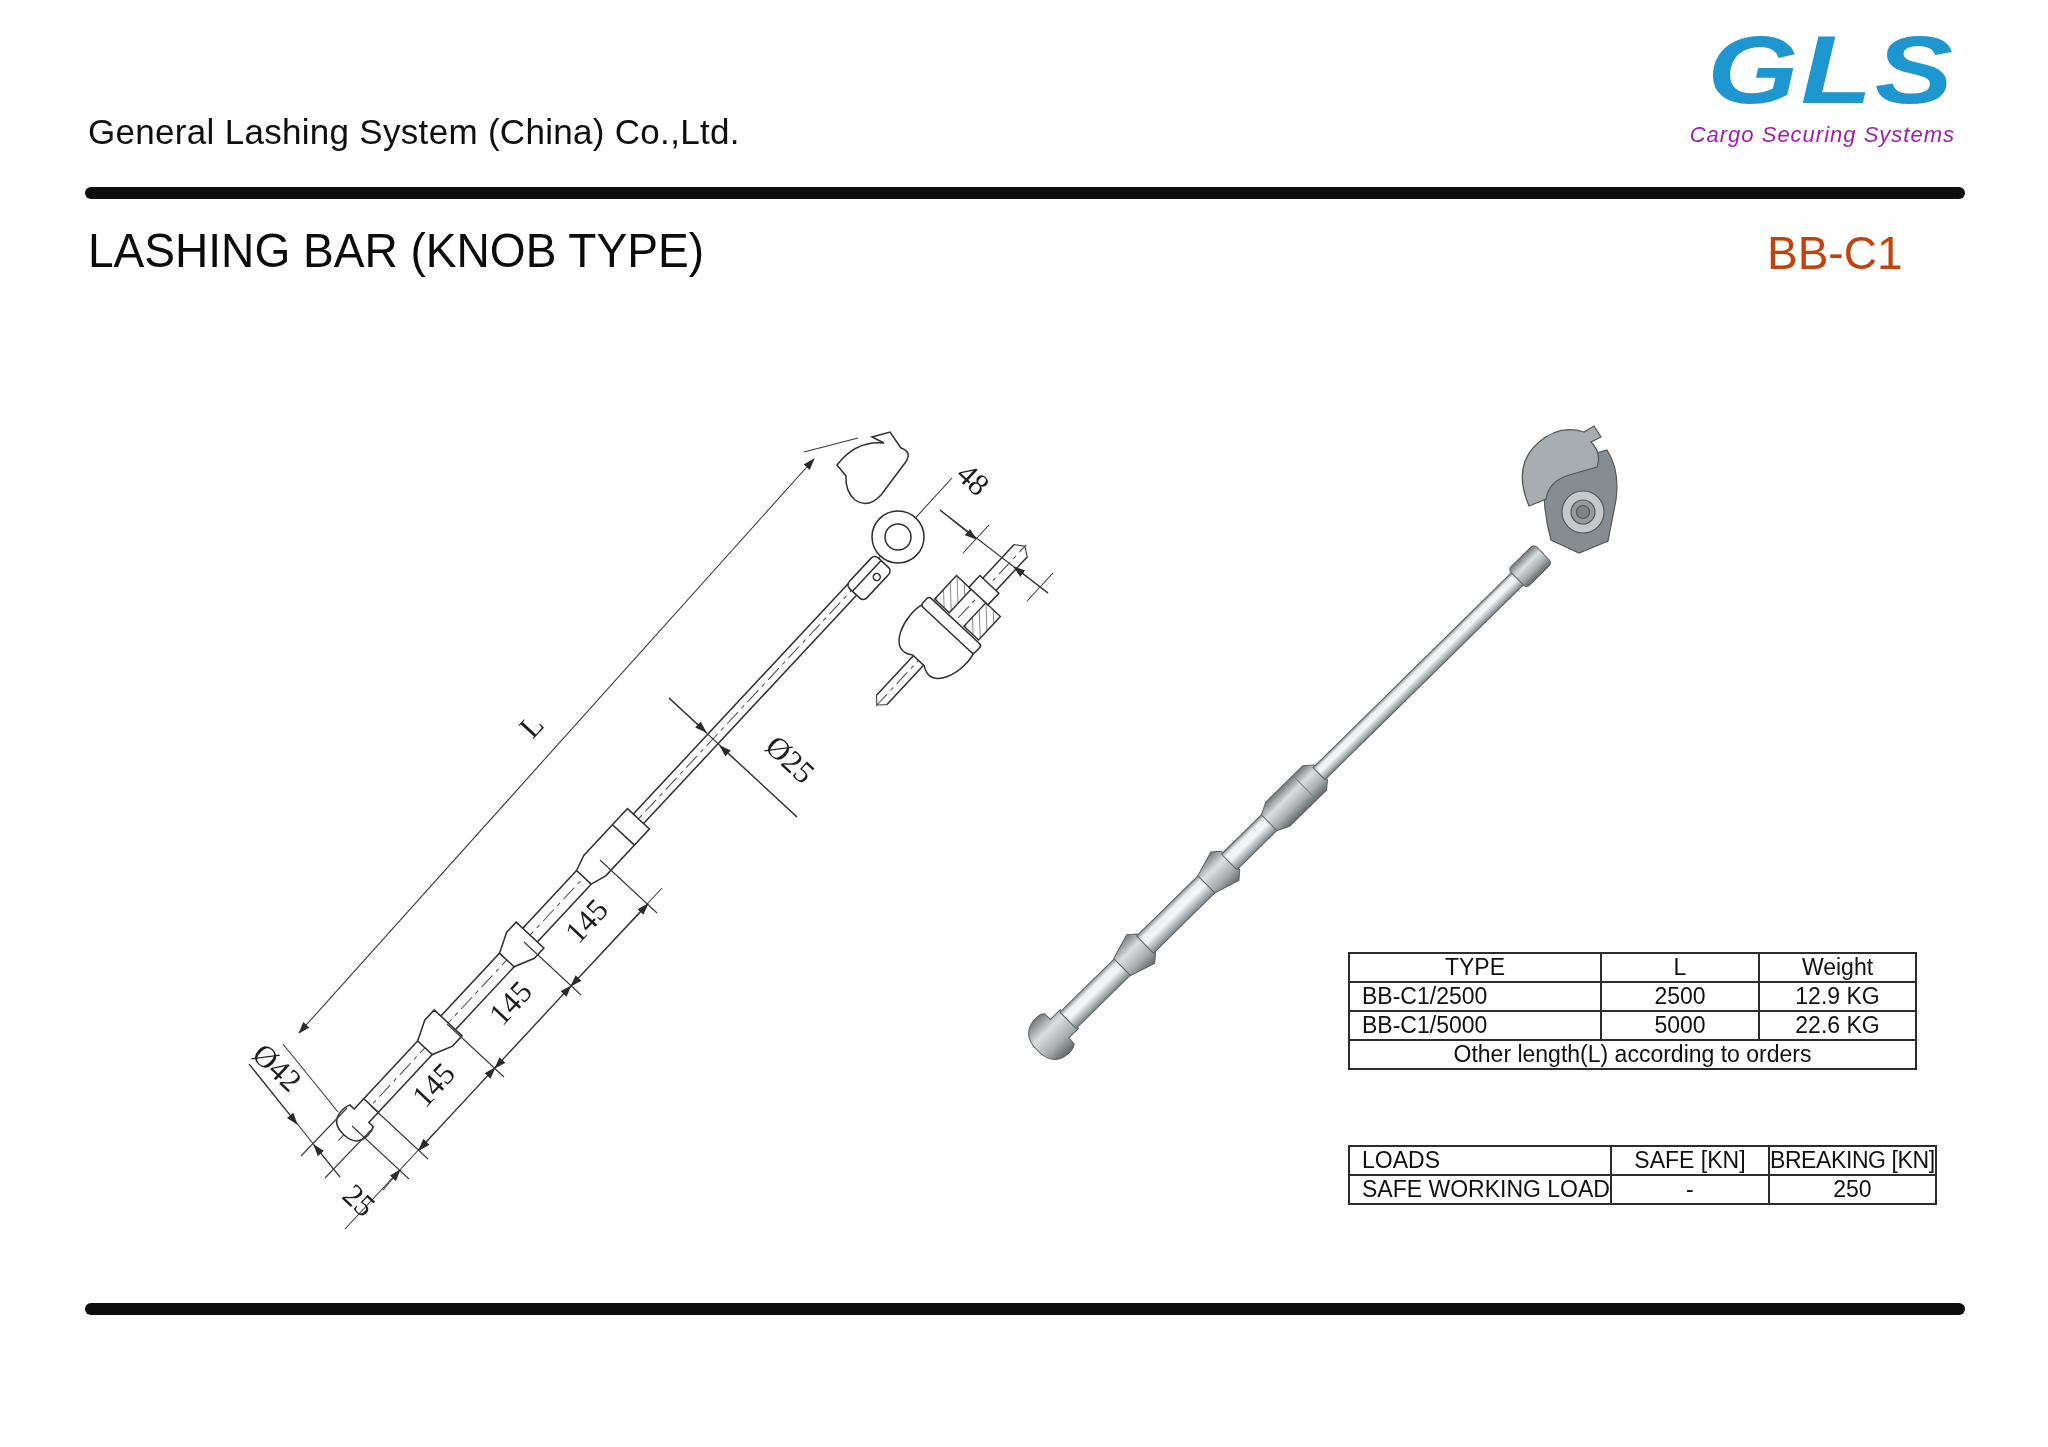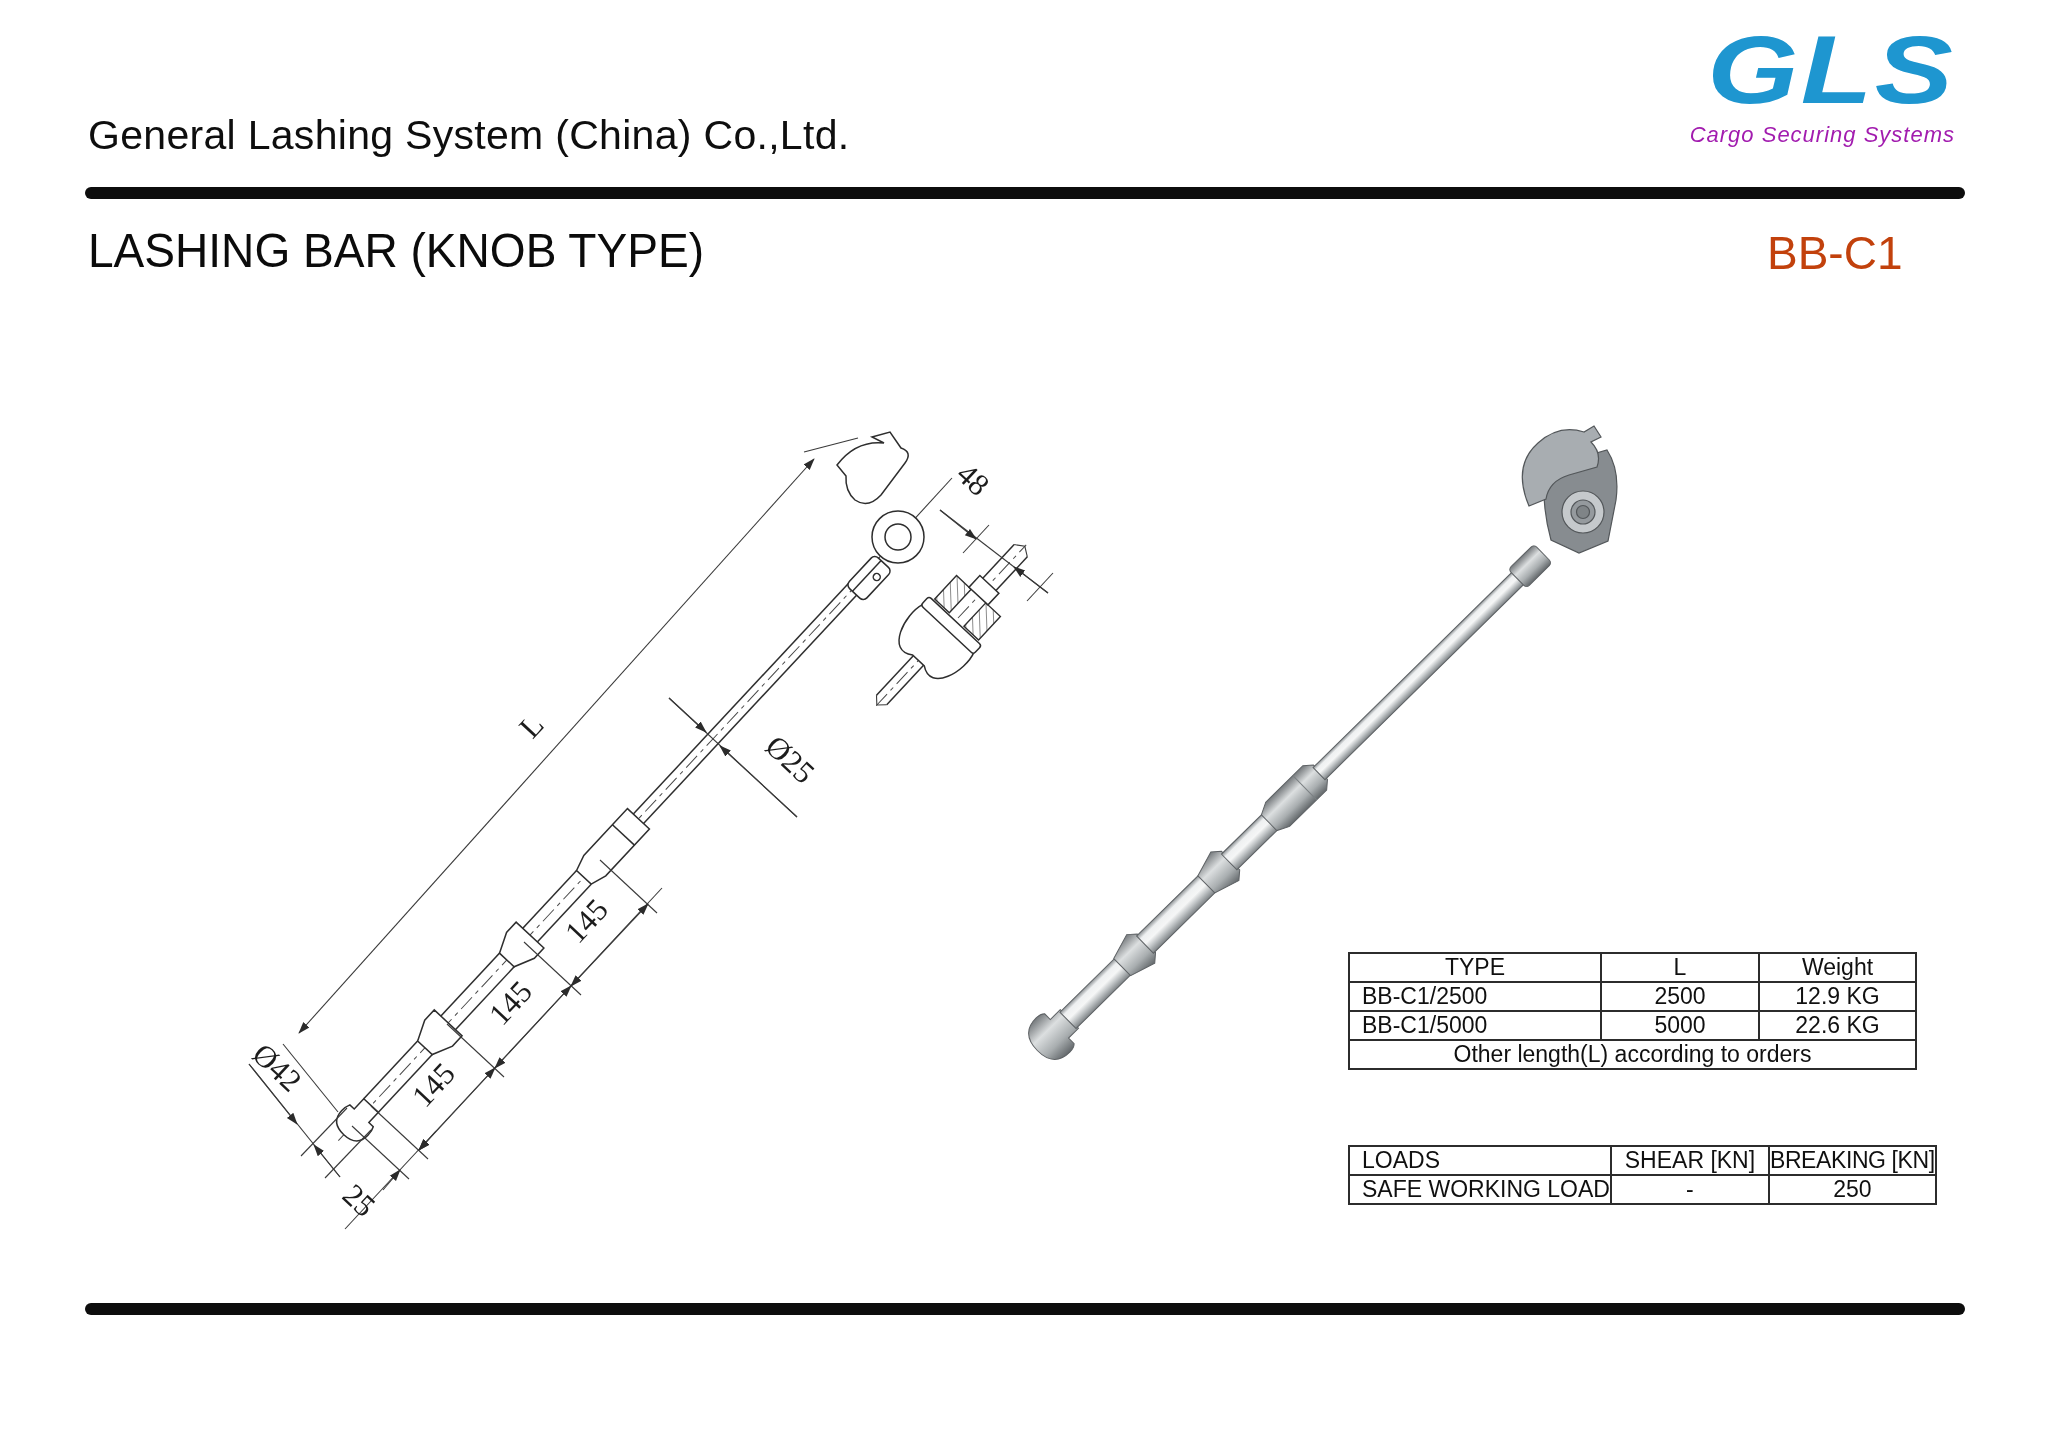--- a/index.html
+++ b/index.html
@@ -1,20 +1,20 @@
 <!DOCTYPE html>
 <html><head>
 <meta charset="utf-8">
 <style>
   html,body{margin:0;padding:0;background:#e8e8e8;}
   .page{position:relative;width:2048px;height:1447px;background:#ffffff;overflow:hidden;
         font-family:"Liberation Sans",sans-serif;color:#141414;}
   .abs{position:absolute;}
   
-  .company{left:88px;top:112px;font-size:41px;letter-spacing:.3px;color:#0e0e0e;}
+  .company{left:88px;top:112px;font-size:35px;letter-spacing:.3px;color:#0e0e0e;}
   .logo-wrap{left:1595px;top:22px;width:360px;text-align:right;}
   .logo-text{display:inline-block;font-size:96px;line-height:96px;font-weight:bold;font-style:italic;
              letter-spacing:2px;transform:scaleX(1.22);transform-origin:right center;}
   .logo-tag{margin-top:4px;font-size:22px;font-style:italic;letter-spacing:1px;}
   .rule{left:85px;width:1880px;height:12px;background:#0d0d0d;border-radius:7px;}
   .rule-top{top:187px;}
   .rule-bottom{top:1303px;}
   .doc-title{left:88px;top:222px;font-size:49px;color:#0b0b0b;transform:scaleX(.94);transform-origin:left center;white-space:nowrap;}
   .model-code{left:1767px;top:226px;font-size:46px;color:#c2410c;}
   
@@ -239,21 +239,21 @@
 
   <table class="dtable loads">
     <colgroup>
         <col class="c0">
         <col class="c1">
         <col class="c2">
       </colgroup>
     <tbody>
         <tr class="rh">
       <th class="cell-l">LOADS</th>
-      <th class="cell-c">SHEAR [KN]</th>
+      <th class="cell-c">SAFE [KN]</th>
       <th class="cell-c tension">BREAKING [KN]</th>
     </tr>
     <tr class="rh">
       <td class="cell-l">SAFE WORKING LOAD</td>
       <td class="cell-c">-</td>
       <td class="cell-c">250</td>
     </tr>
   </tbody>
     </table>
 

